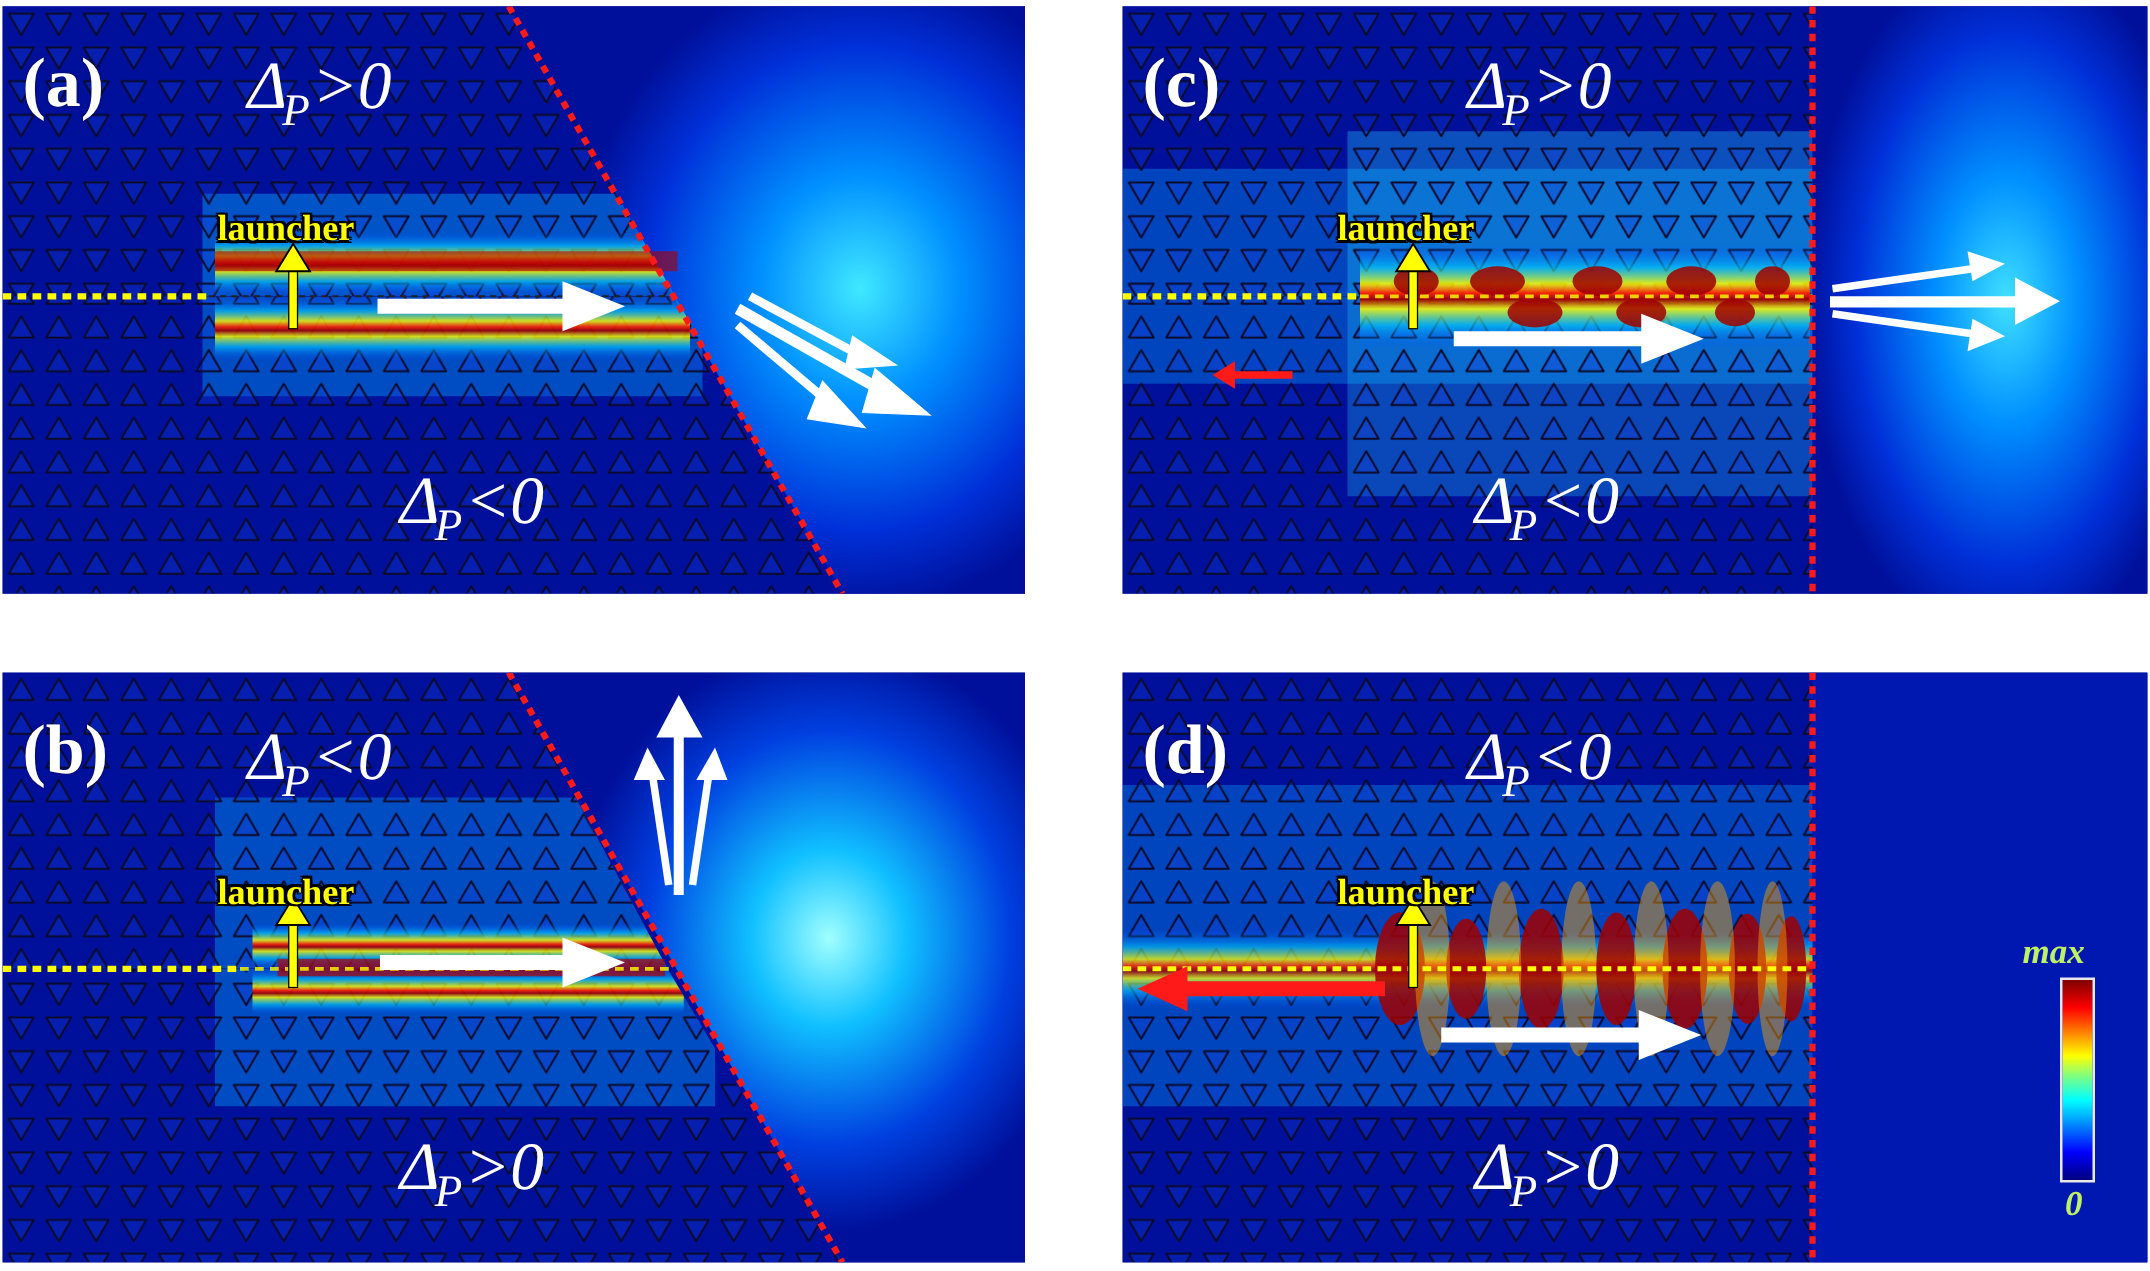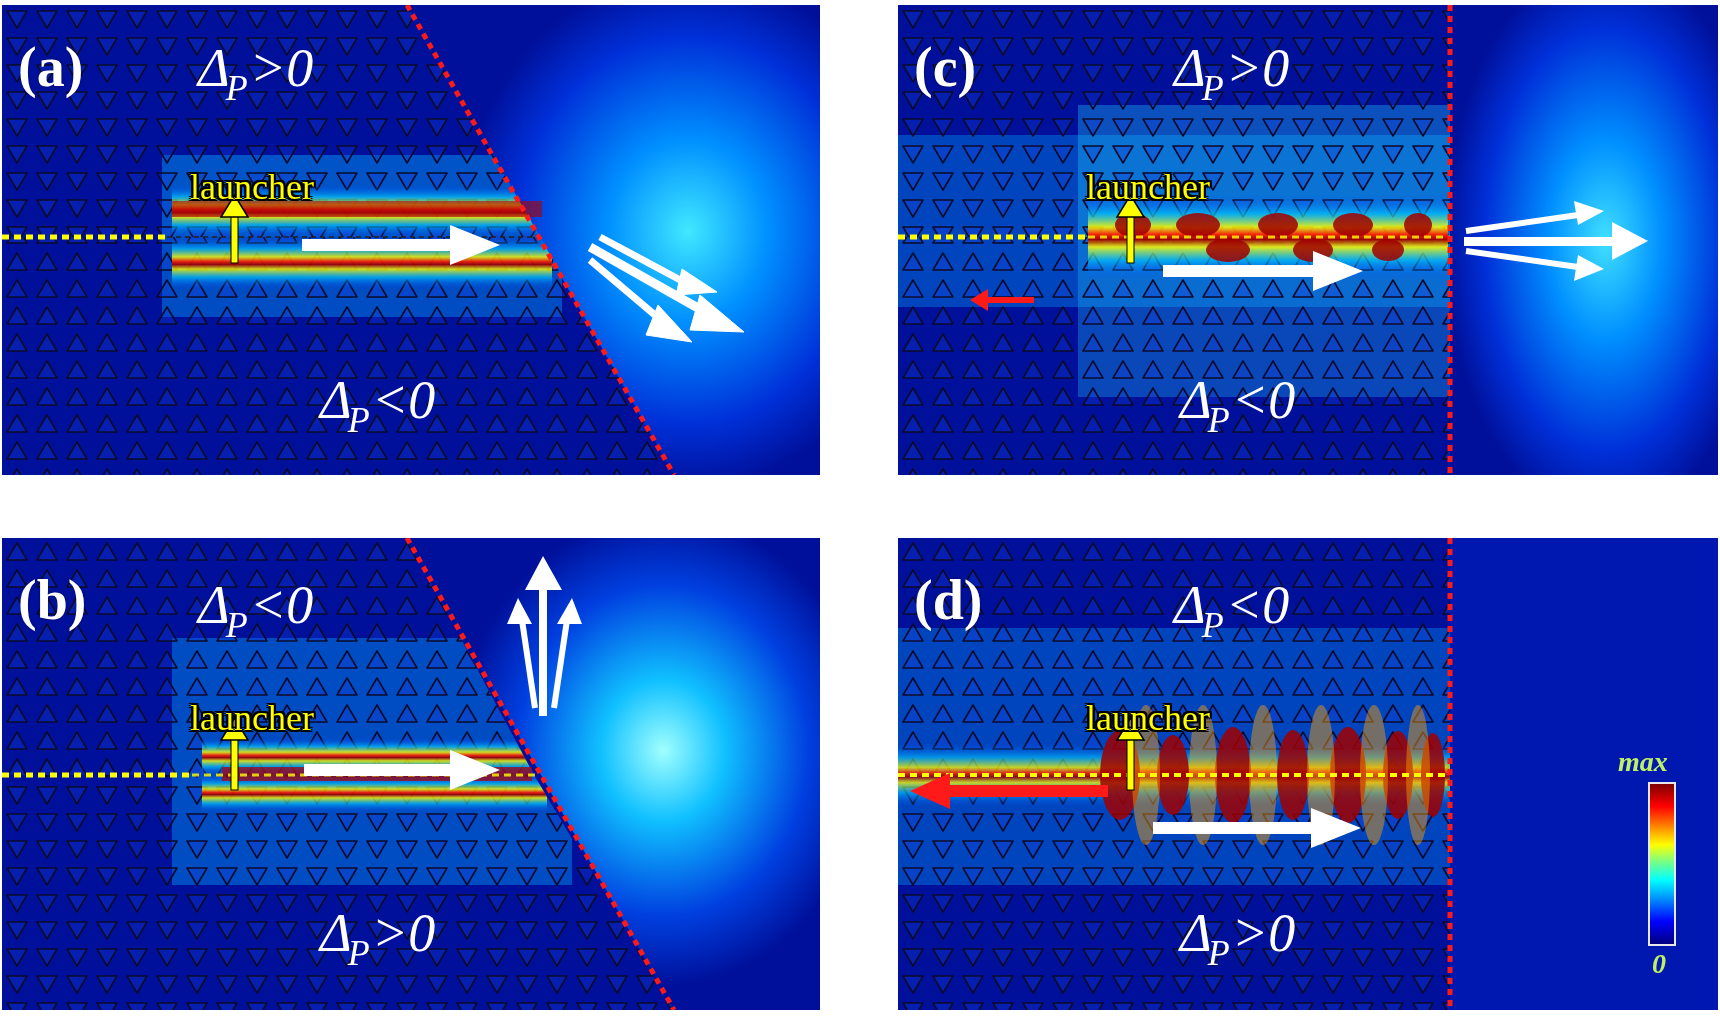--- a/index.html
+++ b/index.html
@@ -2,22 +2,22 @@
 <html><head>
 <meta charset="utf-8">
 <style>
   html,body{margin:0;padding:0;background:#ffffff;}
   body{width:1720px;height:1017px;position:relative;overflow:hidden;font-family:"Liberation Serif","DejaVu Serif",serif;}
   .panel{position:absolute;overflow:hidden;background:#00109a;}
   .panel svg.field{position:absolute;left:0;top:0;}
   .plabel{position:absolute;color:#fff;font-weight:bold;font-size:56px;line-height:1;font-family:"Liberation Serif","DejaVu Serif",serif;text-shadow:0 0 3px rgba(0,0,0,.4);}
   .dlabel{position:absolute;color:#fff;font-style:italic;font-size:54px;line-height:1;white-space:nowrap;font-family:"Liberation Serif","DejaVu Serif",serif;}
   .dlabel .sub{font-size:36px;position:relative;top:14px;margin:0 2px 0 -4px;}
-  .launcher{position:absolute;color:#ffff00;font-weight:normal;font-size:36px;line-height:1;font-family:"Liberation Serif","DejaVu Serif",serif;
-    text-shadow:-2px -2px 0 #000,2px -2px 0 #000,-2px 2px 0 #000,2px 2px 0 #000,0 2px 0 #000,0 -2px 0 #000,2px 0 0 #000,-2px 0 0 #000;margin-left:16px;}
+  .launcher{position:absolute;color:#ffff00;font-weight:bold;font-size:29px;line-height:1;font-family:"Liberation Serif","DejaVu Serif",serif;
+    text-shadow:-2px -2px 0 #000,2px -2px 0 #000,-2px 2px 0 #000,2px 2px 0 #000,0 2px 0 #000,0 -2px 0 #000,2px 0 0 #000,-2px 0 0 #000;}
   .cbar-label{position:absolute;color:#bef264;font-style:italic;font-weight:bold;font-size:28px;line-height:1;font-family:"Liberation Serif","DejaVu Serif",serif;}
   .cbar{position:absolute;border:2px solid #e8e8e8;background:linear-gradient(to top,#00007f 0%,#0000ff 14%,#00a0ff 30%,#00ffff 40%,#7fff7f 52%,#ffff00 62%,#ff8000 74%,#ff0000 86%,#800000 100%);}
 </style>
 </head>
 <body>
 
 <svg width="0" height="0" style="position:absolute">
   <defs>
 
     <pattern id="triDown" x="0" y="0" width="30" height="27" patternUnits="userSpaceOnUse">

